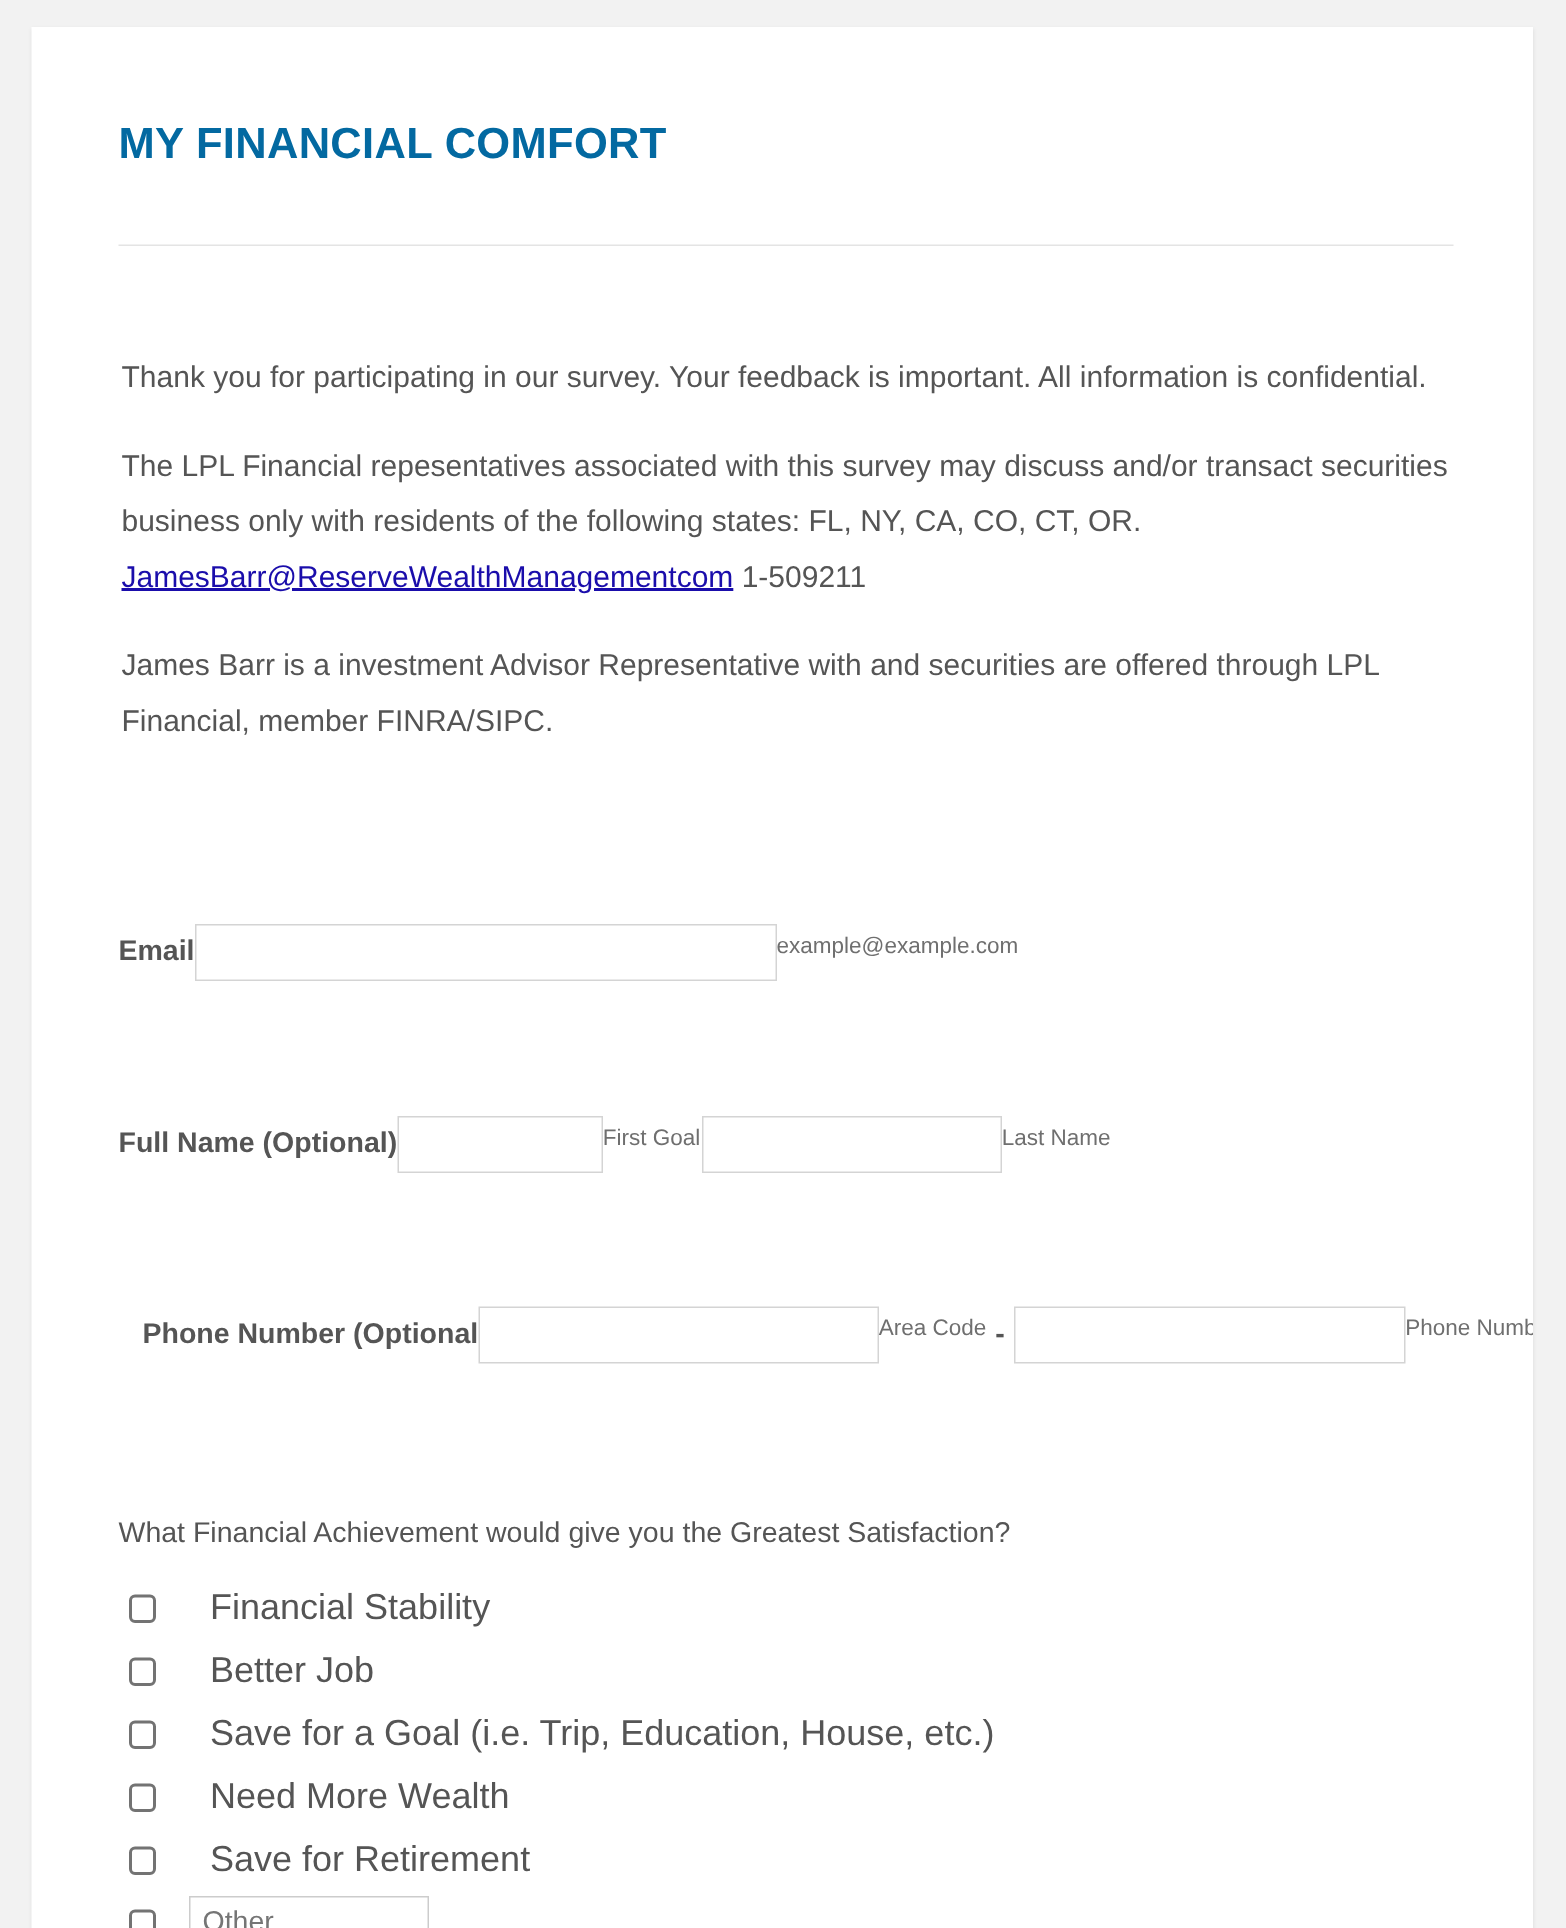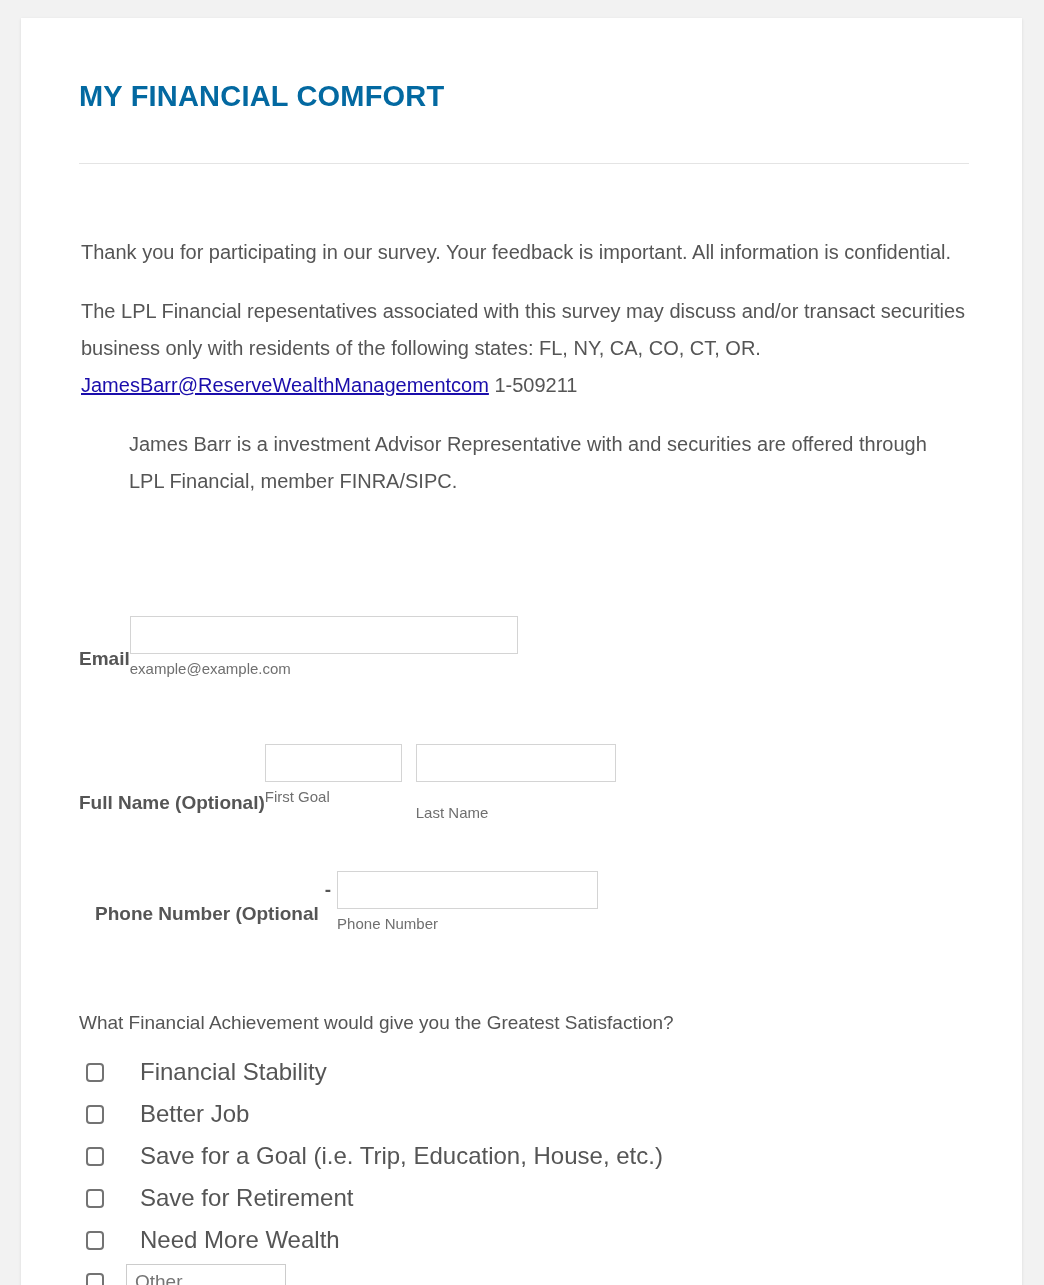--- a/index.html
+++ b/index.html
@@ -59,21 +59,21 @@
     top: 216px;
     width: 886px;
   }
   .intro-para {
     font-size: 20px;
     line-height: 37px;
     color: #555555;
     margin: 0 0 22px 0;
     font-family: "Liberation Sans", sans-serif;
   }
-  .intro-para:last-child { margin-bottom: 0; margin-left: 48px; }
+  .intro-para:last-child { margin-bottom: 0; }
   .email-link {
     color: #1a0dab;
     text-decoration: underline;
     cursor: pointer;
   }
 
   
   .field-row {
     position: absolute;
     display: flex;
@@ -84,21 +84,21 @@
     font-size: 19px;
     font-weight: bold;
     color: #555555;
     line-height: 38px;
     white-space: nowrap;
     flex: 0 0 auto;
   }
 
   .input-group {
     display: flex;
-    flex-direction: column;
+    flex-direction: row;
     flex: 0 0 auto;
   }
 
   .text-input {
     border: 1px solid #d4d4d4;
     background: #ffffff;
     height: 38px;
     font-size: 17px;
     color: #444;
     padding: 4px 8px;
@@ -202,30 +202,34 @@
     </div>
   </div>
 
   <div class="field-row" style="left:58px; top:726px;">
     <div class="field-label">Full Name (Optional)</div>
     <div class="pair-wrap">
       <div class="input-group">
         <input class="text-input" type="text" style="width: 137px;" placeholder="">
         <div class="sub-label">First Goal</div>
       </div>
-      <div class="input-group" style="margin-left:14px;gap:16px;">
+      <div class="input-group" style="margin-left:1px;">
         <input class="text-input" type="text" style="width: 200px;" placeholder="">
         <div class="sub-label">Last Name</div>
       </div>
     </div>
   </div>
 
   <div class="field-row" style="left:58px; top:853px;margin-left:16px;">
     <div class="field-label">Phone Number (Optional</div>
     <div class="pair-wrap">
+      <div class="input-group">
+        <input class="text-input" type="text" style="width: 267px;" placeholder="">
+        <div class="sub-label">Area Code</div>
+      </div>
       <div class="dash-sep">-</div>
       <div class="input-group">
         <input class="text-input" type="text" style="width: 261px;" placeholder="">
         <div class="sub-label">Phone Number</div>
       </div>
     </div>
   </div>
 
   <div class="question-block">
     <div class="question-title">What Financial Achievement would give you the Greatest Satisfaction?</div>
@@ -240,27 +244,27 @@
       <span class="checkbox-label">Better Job</span>
     </div>
 
     <div class="checkbox-row">
       <span class="checkbox-box"></span>
       <span class="checkbox-label">Save for a Goal (i.e. Trip, Education, House, etc.)</span>
     </div>
 
     <div class="checkbox-row">
       <span class="checkbox-box"></span>
+      <span class="checkbox-label">Need More Wealth</span>
+    </div>
+
+    <div class="checkbox-row">
+      <span class="checkbox-box"></span>
       <span class="checkbox-label">Save for Retirement</span>
     </div>
 
     <div class="checkbox-row">
       <span class="checkbox-box"></span>
-      <span class="checkbox-label">Need More Wealth</span>
-    </div>
-
-    <div class="checkbox-row">
-      <span class="checkbox-box"></span>
       <input class="other-input" type="text" placeholder="Other" style="">
     </div>
   </div>
 
 </div>
 
 </body></html>

